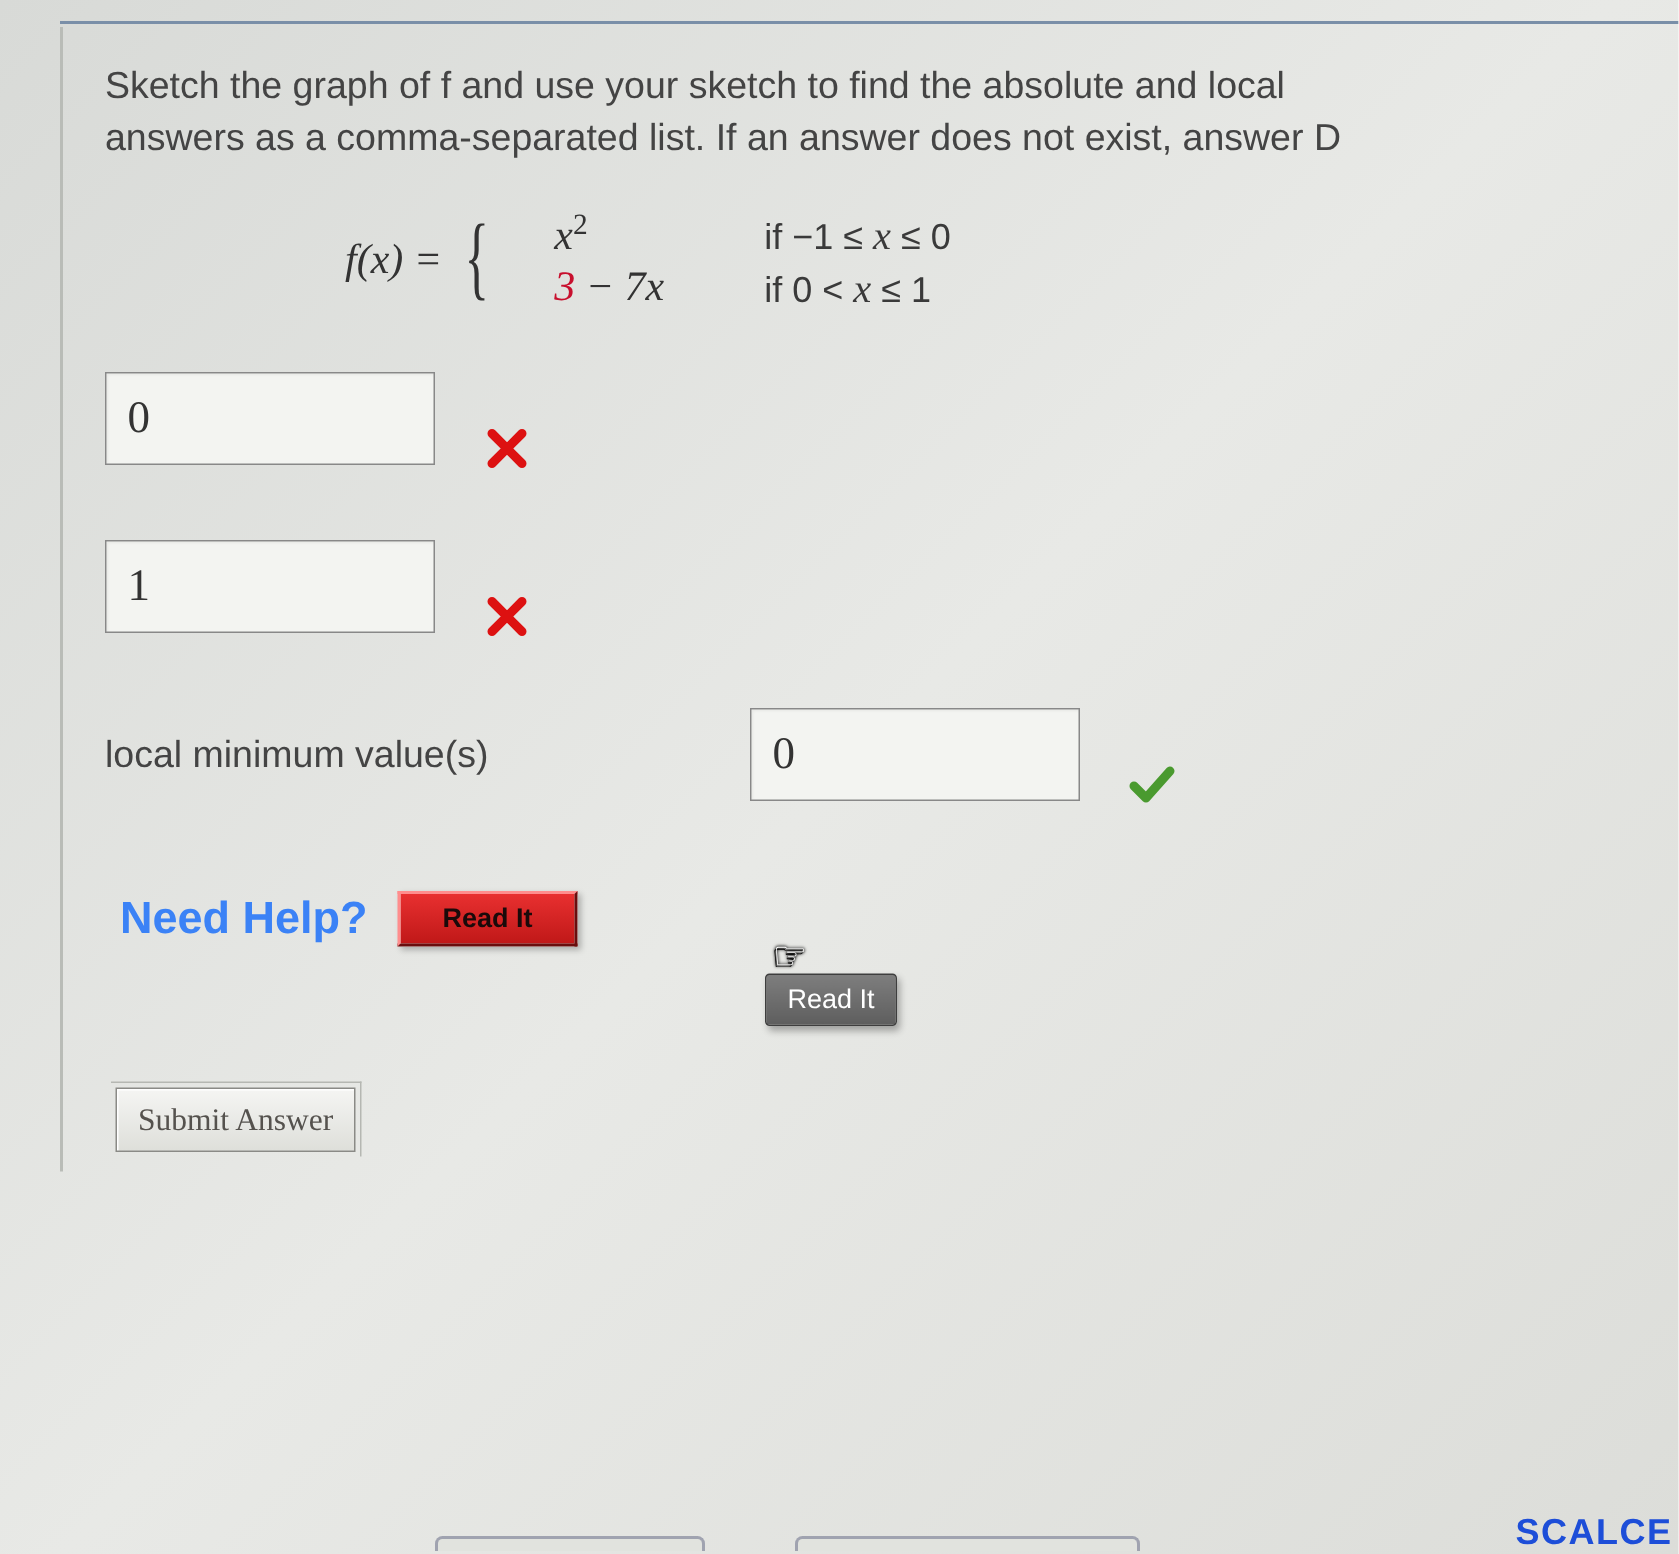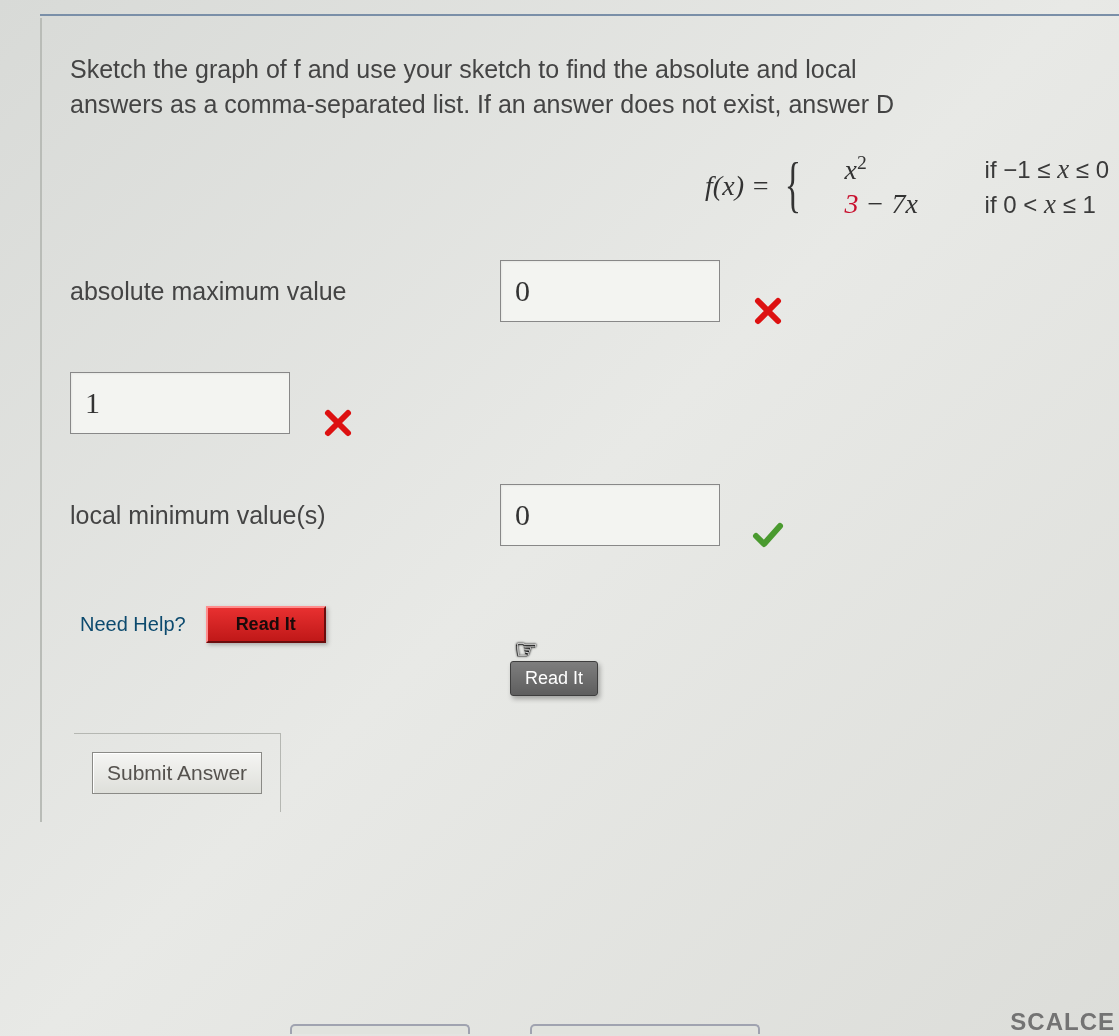--- a/index.html
+++ b/index.html
@@ -26,32 +26,31 @@
     left: 40px;
     top: 18px;
     right: 0;
     padding: 10px 10px 10px 28px;
     border-left: 2px solid #b9bcb7;
   }
   .prompt {
     font-size: 25px;
     color: #444;
     line-height: 1.4;
-    margin: 24px 0 30px 0;
+    margin: 12px 0 30px 0;
   }
   .formula-block {
     margin: 10px 0 40px 160px;
     font-size: 28px;
     font-style: italic;
     font-family: "Times New Roman", serif;
     color: #333;
     display: flex;
     align-items: center;
     gap: 8px;
-    justify-content: flex-end;
   }
   .brace {
     font-size: 62px;
     font-style: normal;
     font-family: "Times New Roman", serif;
     line-height: 0.5;
     transform: scaleX(0.55) translateY(-2px);
     display: inline-block;
     margin-right: -4px;
   }
@@ -99,23 +98,23 @@
   }
   
   .help-row {
     display: flex;
     align-items: center;
     margin: 60px 0 10px 10px;
     gap: 20px;
     position: relative;
   }
   .need-help {
-    font-size: 20px;
-    font-weight: normal;
-    color: #0c4a6e;
+    font-size: 30px;
+    font-weight: bold;
+    color: #3b82f6;
   }
   .read-it-btn {
     background: linear-gradient(#e83030, #c01818);
     border: 2px solid #6a0d0d;
     border-top-color: #ff8d8d;
     border-left-color: #ff8d8d;
     color: #1a0a0a;
     font-size: 18px;
     font-weight: bold;
     padding: 6px 28px;
@@ -148,47 +147,47 @@
   }
   
   .submit-area {
     margin: 80px 0 0 4px;
     border-top: 1px solid #b5b7b2;
     border-right: 1px solid #b5b7b2;
     display:inline-block;
     padding: 0;
   }
   .submit-btn {
-    font-family: Liberation Sans, sans-serif;
+    font-family: Liberation Serif, serif;
     font-size: 21px;
     color: #55524e;
     background: linear-gradient(#f5f5f3, #dedfda);
     border: 1px solid #8a8a86;
     padding: 8px 14px;
-    margin: 18px;
+    margin: 3px;
     box-shadow: inset 1px 1px 0 #fff;
     cursor: pointer;
   }
   
   .bottom-strip {
     position: absolute;
     bottom: 0;
     left: 0;
     right: 0;
     height: 34px;
     display: flex;
     justify-content: flex-end;
     align-items: flex-end;
     padding: 0 4px;
   }
   .scalce {
     font-family: Arial, sans-serif;
     font-size: 24px;
     font-weight: bold;
-    color: #737373;
+    color: #1d4ed8;
     letter-spacing: 1px;
   }
   .bottom-btn-hint {
     position:absolute;
     bottom: 2px;
     left: 290px;
     width: 180px;
     height: 10px;
     border-top: 2px solid #a0a3b0;
     border-left: 2px solid #a0a3b0;
@@ -223,21 +222,20 @@
       <span class="piece-row">
         <span class="piece-expr">
           <span class="red">3</span><span> − 7x</span>
         </span>
         <span class="piece-cond">if 0 &lt; <em>x</em> ≤ 1</span>
       </span>
     </span>
   </div>
 
   <div class="answer-row">
-    <div class="answer-label">absolute maximum value</div>
     <input class="answer-input" value="0" style="">
     <div class="feedback">
       <svg width="30" height="30" viewBox="0 0 30 30">
         <path d="M5 5 L25 25 M25 5 L5 25" stroke="#d11" stroke-width="6" stroke-linecap="round"></path>
       </svg>
     </div>
   </div>
 
 
   <div class="answer-row">

